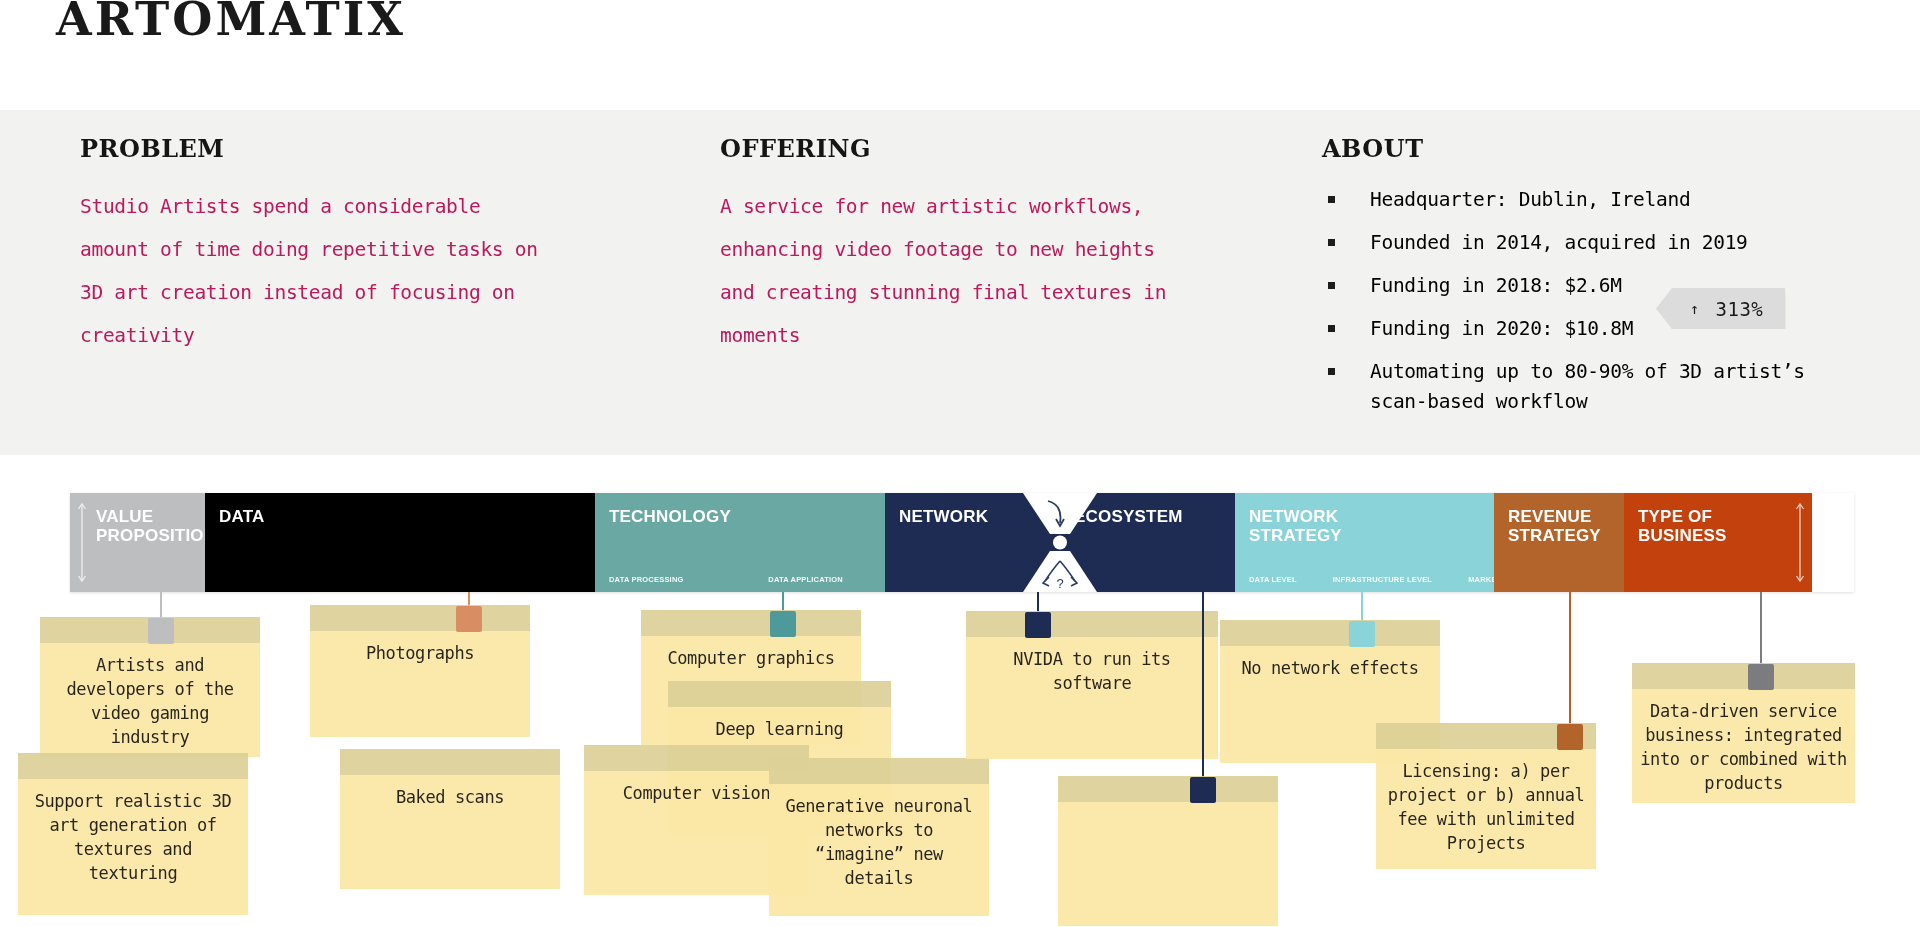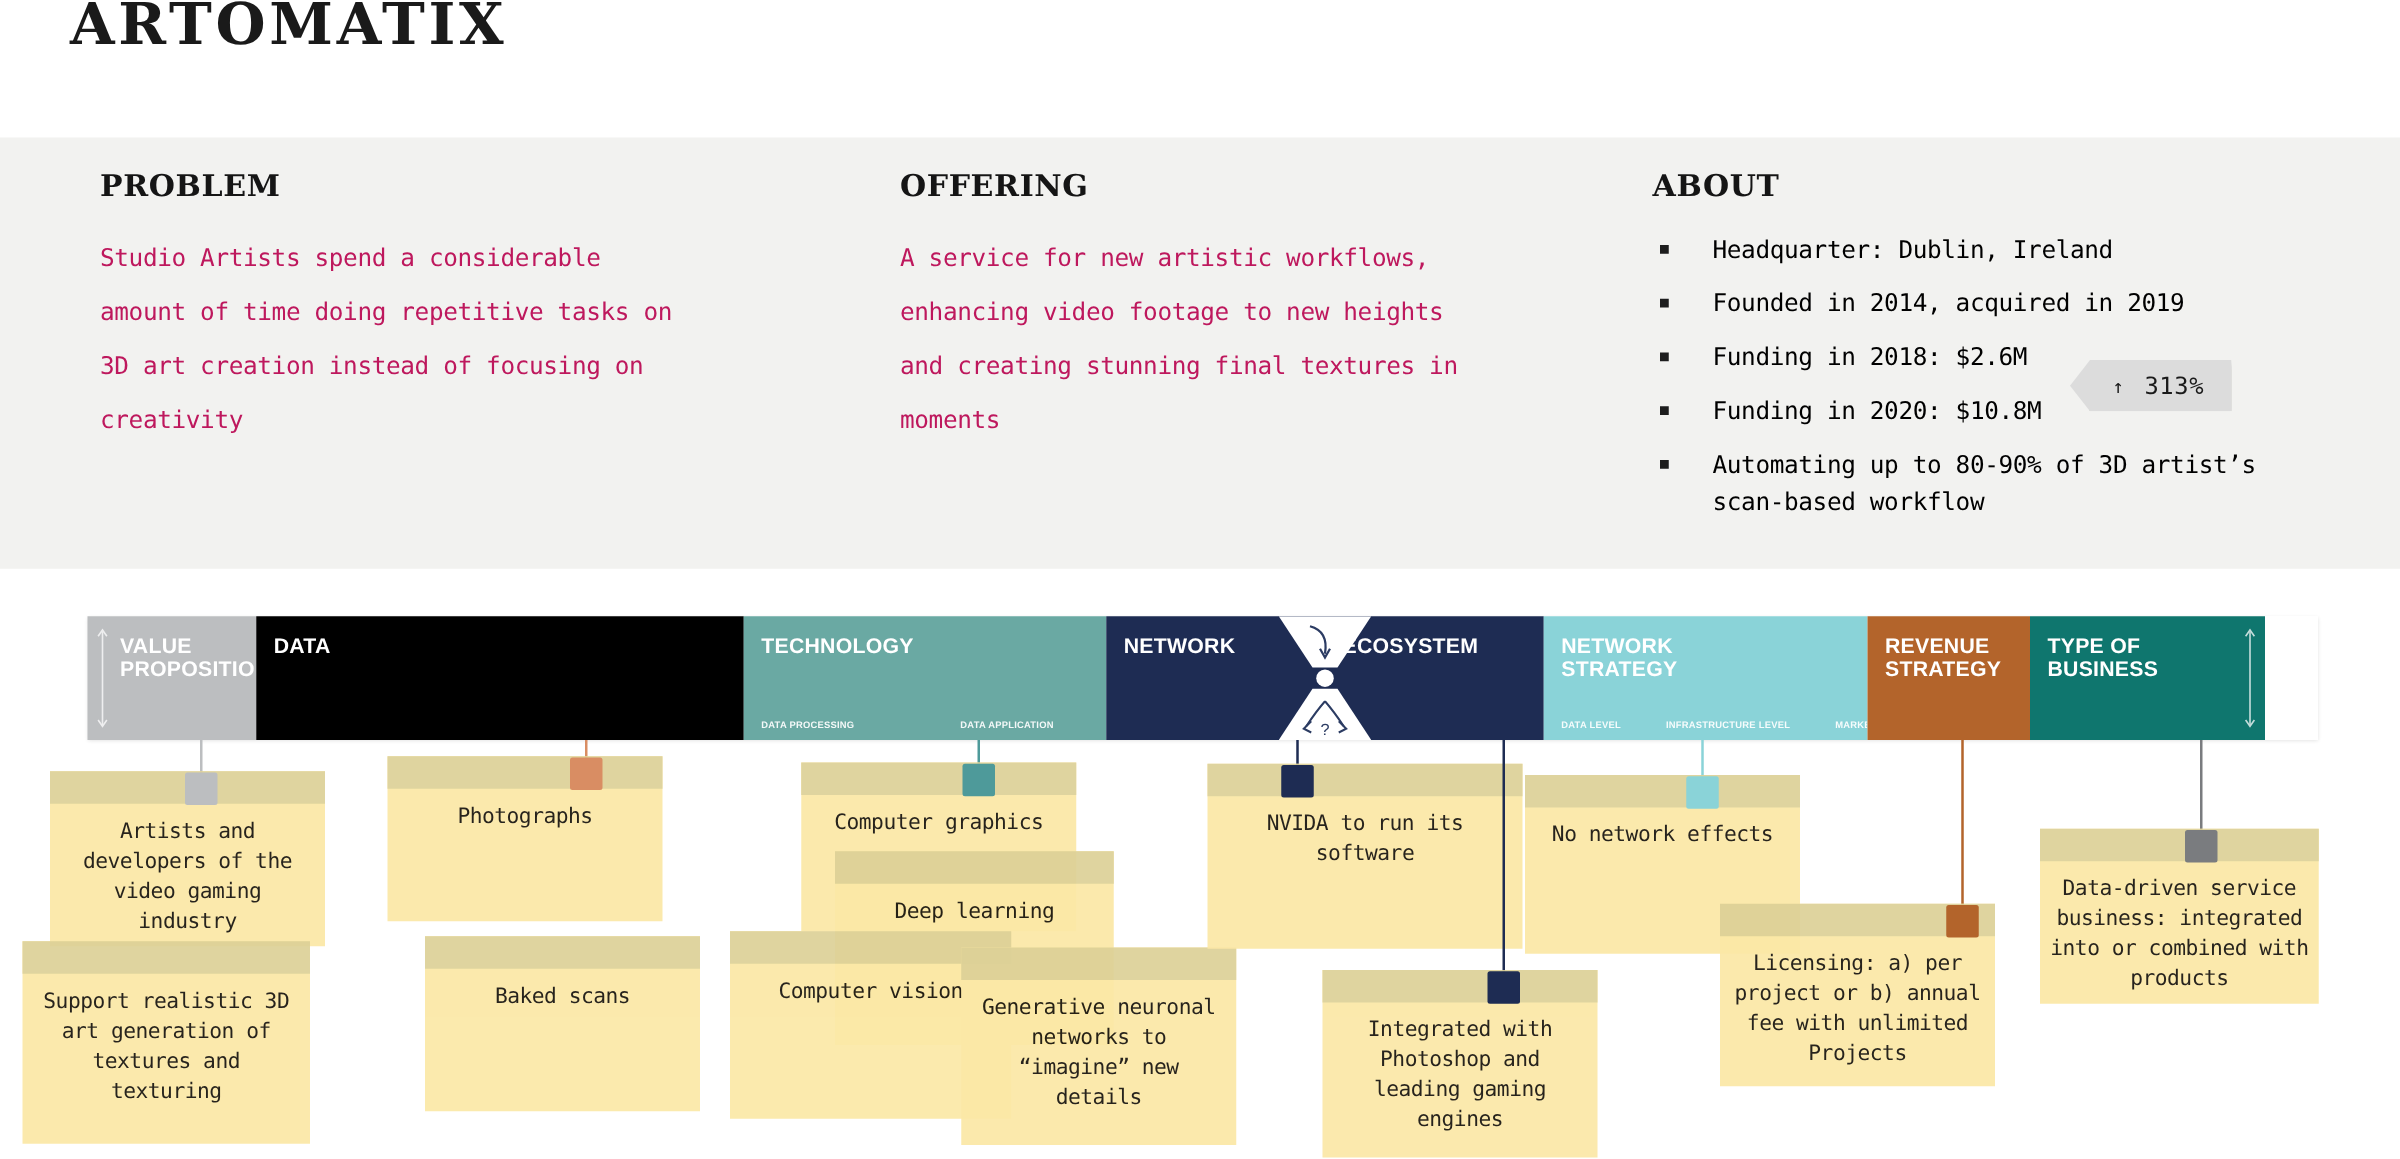--- a/index.html
+++ b/index.html
@@ -242,21 +242,21 @@
         <div class="sub-labels">
           <span>DATA LEVEL</span>
           <span>INFRASTRUCTURE LEVEL</span>
           <span>MARKETPLACE LEVEL</span>
         </div>
       </div>
       <div class="seg" style="width: 130px; background: rgb(179, 100, 43);">
         <div class="seg-label">REVENUE
 STRATEGY</div>
       </div>
-      <div class="seg" style="width: 188px; background: #0f766e;">
+      <div class="seg" style="width: 188px; background: #c2410c;">
         <div class="seg-label">TYPE OF
 BUSINESS</div>
         <svg class="vbar-arrow right" viewBox="0 0 12 83" preserveAspectRatio="none">
           <line x1="6" y1="4" x2="6" y2="79" stroke="#ffffff" stroke-width="1.3"></line>
           <polyline points="2.5,8 6,3 9.5,8" fill="none" stroke="#ffffff" stroke-width="1.3"></polyline>
           <polyline points="2.5,75 6,80 9.5,75" fill="none" stroke="#ffffff" stroke-width="1.3"></polyline>
         </svg>
       </div>
       <svg class="hourglass" viewBox="0 0 74 99" style="left: 953px;">
         <path d="M0,0 L74,0 L47,41 L27,41 Z" fill="#ffffff"></path>
@@ -313,21 +313,20 @@
       </div>
       <div class="connector" style="left: 1037px; top: 592px; height: 22px; background: rgb(30, 44, 83);"></div>
       <div class="note" style="left: 966px; top: 611px; width: 252px; min-height: 148px;">
         <div class="note-head"></div>
         <div class="note-text">NVIDA to run its software</div>
       </div>
       <div class="pin" style="left: 1025px; top: 612px; background: rgb(30, 44, 83);"></div>
       <div class="connector" style="left: 1202px; top: 592px; height: 187px; background: rgb(30, 44, 83);"></div>
       <div class="note" style="left: 1058px; top: 776px; width: 220px; min-height: 150px;">
         <div class="note-head"></div>
-        <div class="note-text">Integrated with Photoshop and leading gaming engines</div>
       </div>
       <div class="pin" style="left: 1190px; top: 777px; background: rgb(30, 44, 83);"></div>
       <div class="connector" style="left: 1361px; top: 592px; height: 31px; background: rgb(138, 211, 216);"></div>
       <div class="note" style="left: 1220px; top: 620px; width: 220px; min-height: 143px;">
         <div class="note-head"></div>
         <div class="note-text">No network effects</div>
       </div>
       <div class="pin" style="left: 1349px; top: 621px; background: rgb(138, 211, 216);"></div>
       <div class="connector" style="left: 1569px; top: 592px; height: 134px; background: rgb(179, 100, 43);"></div>
       <div class="note" style="left: 1376px; top: 723px; width: 220px; min-height: 146px;">

